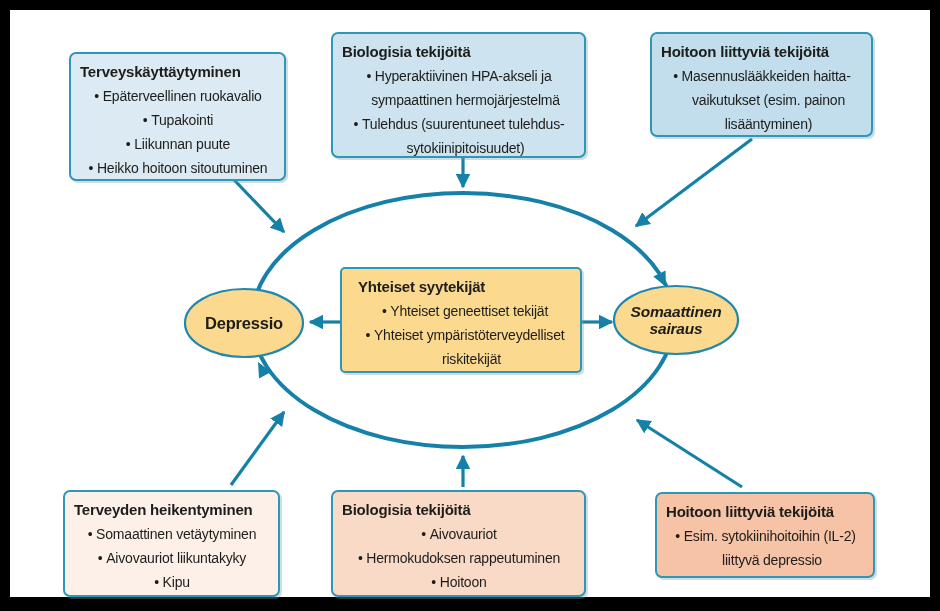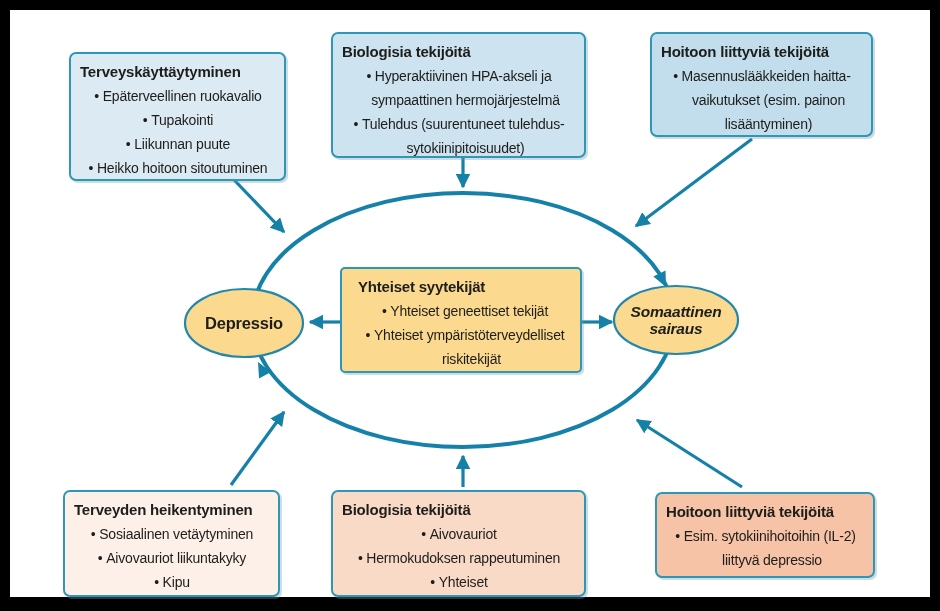--- a/index.html
+++ b/index.html
@@ -91,29 +91,29 @@
   </div>
 
   <div class="node node-depressio">Depressio</div>
   <div class="node node-somatic">
     <span>Somaattinen</span>
     <span>sairaus</span>
   </div>
 
   <div class="box b-botleft">
     <div class="box-title">Terveyden heikentyminen</div>
-    <div class="item">Sosiaalinen vetäytyminen</div>
+    <div class="item">Somaattinen vetäytyminen</div>
     <div class="item">Aivovauriot liikuntakyky</div>
     <div class="item">Kipu</div>
   </div>
 
   <div class="box b-botmid">
     <div class="box-title">Biologisia tekijöitä</div>
     <div class="item">Aivovauriot</div>
     <div class="item">Hermokudoksen rappeutuminen</div>
-    <div class="item">Yhteiset</div>
+    <div class="item">Hoitoon</div>
   </div>
 
   <div class="box b-botright">
     <div class="box-title">Hoitoon liittyviä tekijöitä</div>
     <div class="item">Esim. sytokiinihoitoihin (IL-2) liittyvä depressio</div>
   </div>
 </div>
 
 </body></html>

